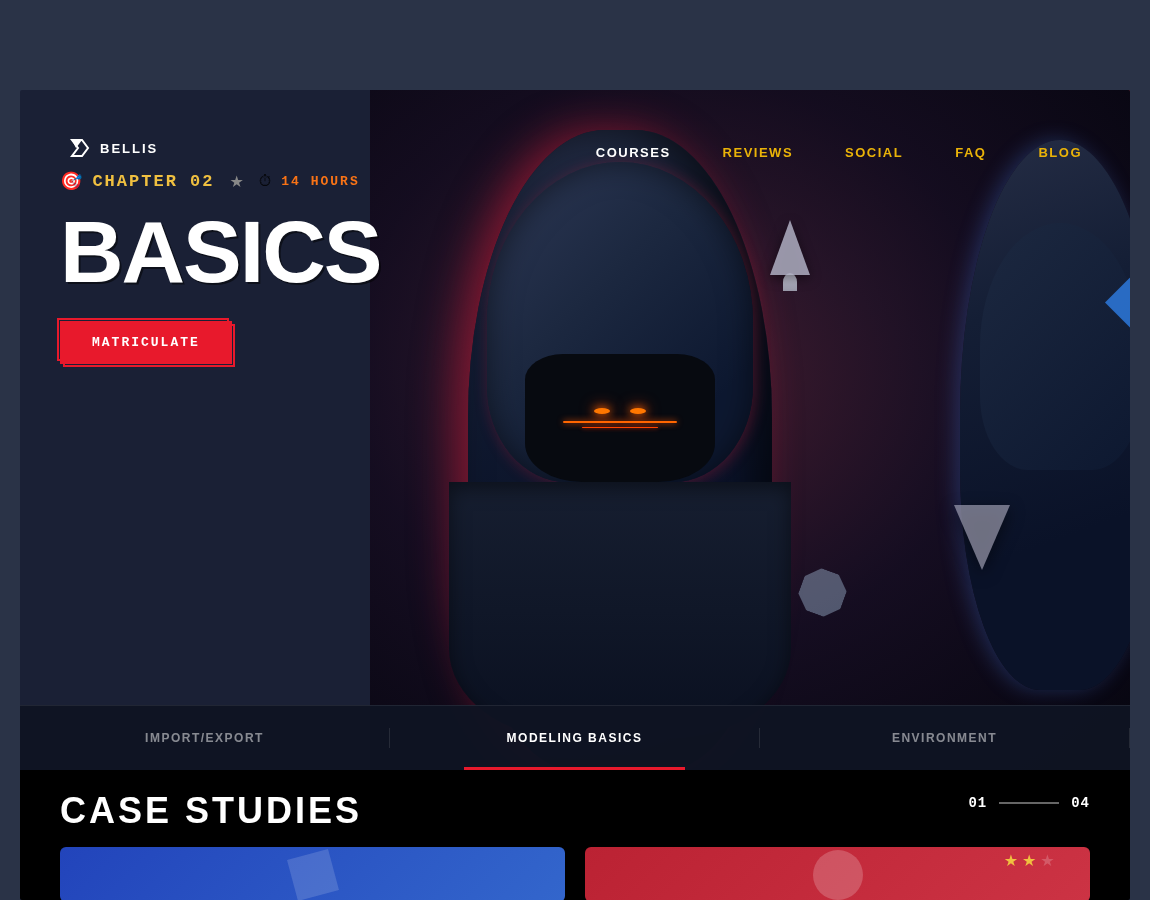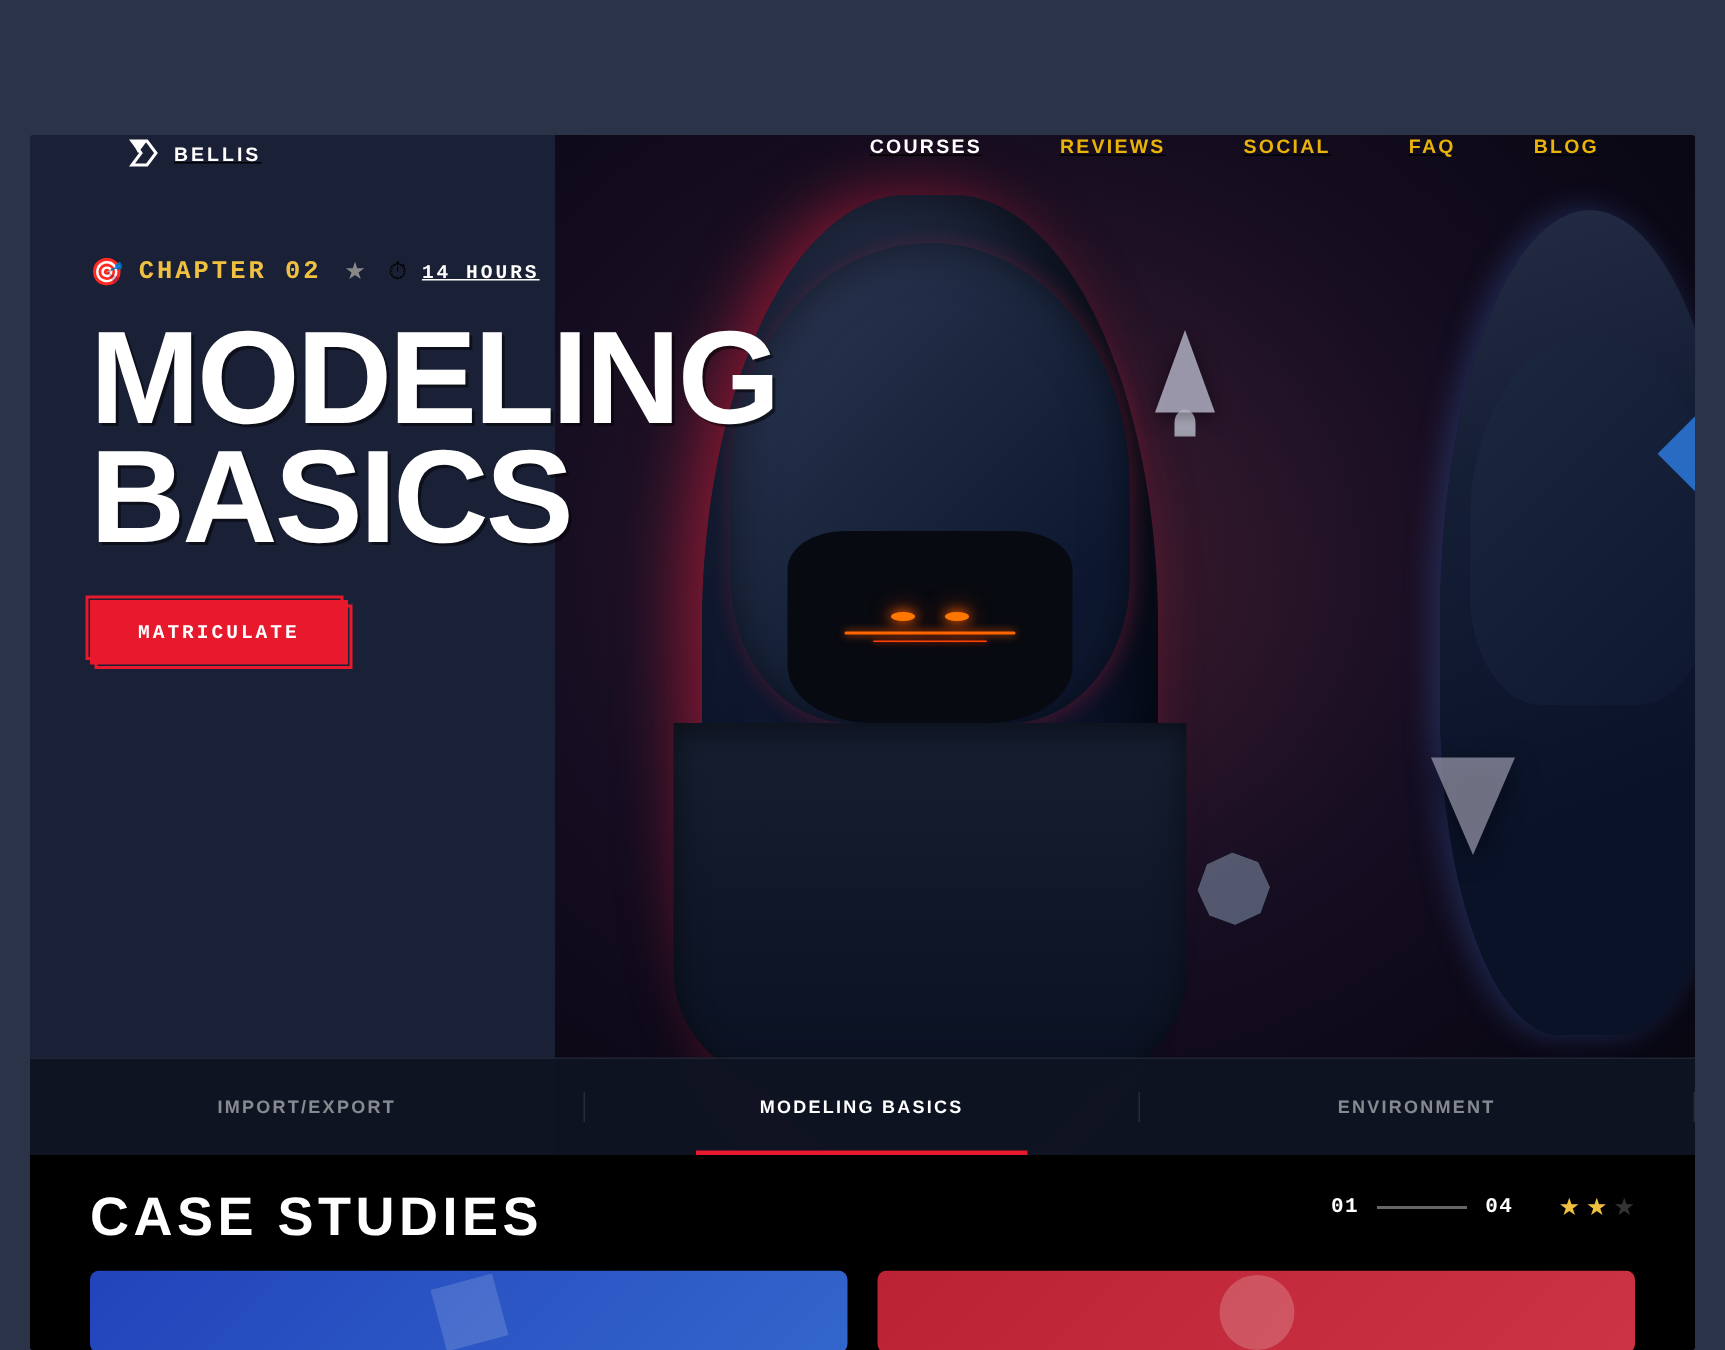--- a/index.html
+++ b/index.html
@@ -43,25 +43,24 @@
     }
 
     
     .header {
       position: absolute;
       top: 0;
       left: 0;
       right: 0;
       height: 70px;
       display: flex;
-      align-items: flex-start;
+      align-items: flex-end;
       justify-content: space-between;
-      padding: 0 64px;
+      padding: 0 48px;
       z-index: 10;
-      text-decoration: underline;
     }
 
     .logo {
       display: flex;
       align-items: center;
       gap: 8px;
     }
 
     .logo-icon {
       width: 24px;
@@ -153,26 +152,25 @@
     .chapter-separator {
       color: #888;
       margin: 0 5px;
     }
 
     .hours-icon {
       font-size: 16px;
     }
 
     .hours-text {
-      color: #ffffff;
+      color: #f97316;
       font-size: 13px;
       font-weight: 900;
       letter-spacing: 2px;
       font-family: 'Courier New', monospace;
-      text-decoration: underline;
     }
 
     .hero-title {
       color: white;
       font-size: 88px;
       font-weight: 900;
       line-height: 0.9;
       letter-spacing: -2px;
       text-transform: uppercase;
       margin-bottom: 30px;
@@ -285,21 +283,22 @@
       text-transform: uppercase;
       margin-bottom: 0;
     }
 
     .bottom-controls {
       position: absolute;
       top: 25px;
       right: 40px;
       display: flex;
       align-items: center;
-      gap: 30px;
+      gap: 40px;
+      flex-direction: column;
     }
 
     .pagination {
       display: flex;
       align-items: center;
       gap: 12px;
       color: white;
       font-size: 14px;
       font-weight: 900;
       letter-spacing: 1px;
@@ -399,21 +398,20 @@
 
       <div class="hero-content">
         <div class="chapter-badge">
           <span class="badge-icon">🎯</span>
           <span class="chapter-text">CHAPTER 02</span>
           <span class="chapter-separator">★</span>
           <span class="hours-icon">⏱</span>
           <span class="hours-text">14 HOURS</span>
         </div>
         <div class="hero-title">
-          <div>MODELING</div>
           <div>BASICS</div>
         </div>
         <button class="cta-button">MATRICULATE</button>
       </div>
     </div>
 
     <div class="tab-bar">
       <div class="tab-item">
         <span>IMPORT/EXPORT</span>
       </div>

